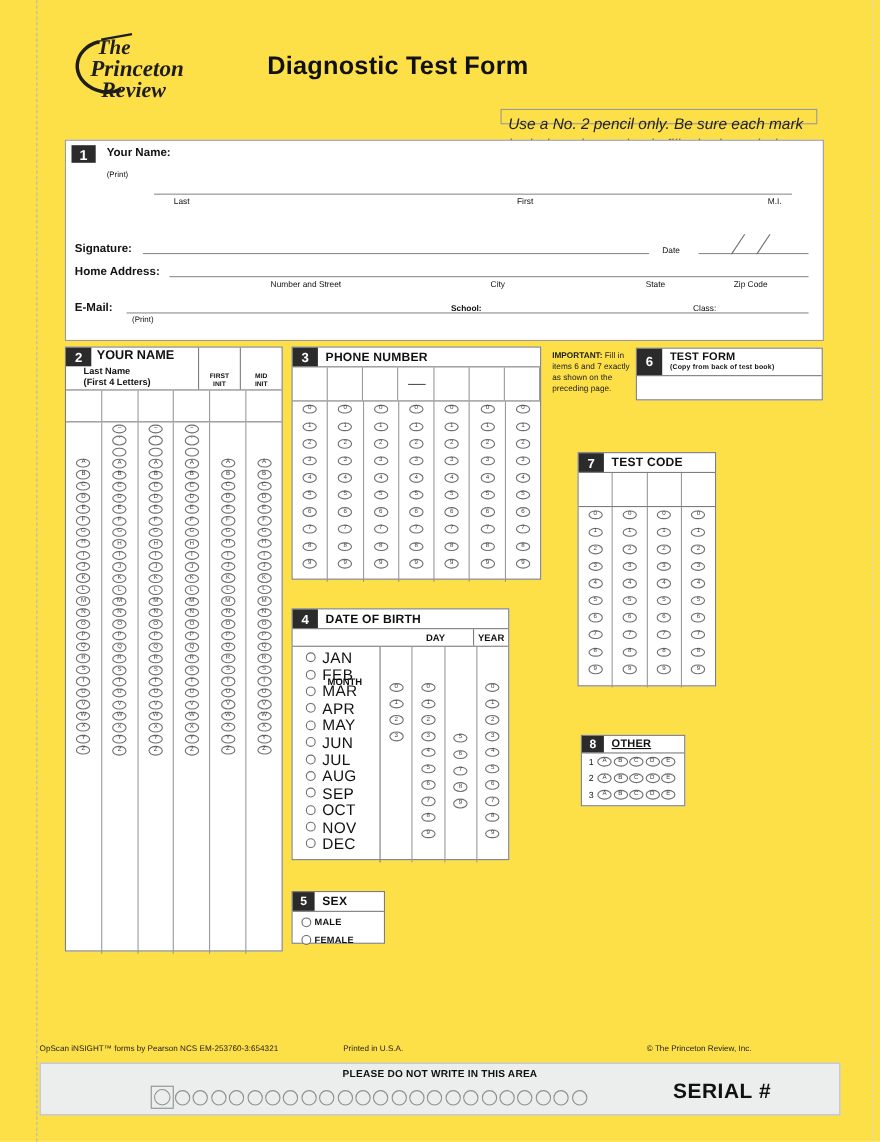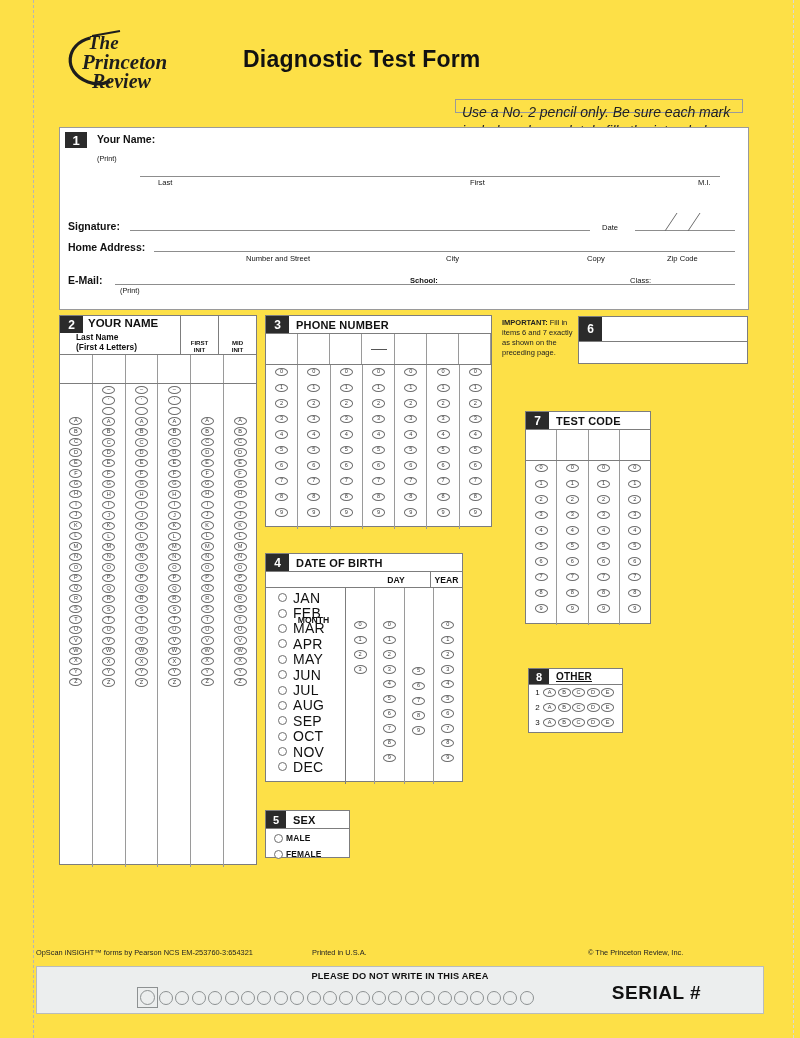--- a/index.html
+++ b/index.html
@@ -194,21 +194,21 @@
     <div class="rule" style="left:575px;top:102px;width:100px;"></div>
     <svg style="position:absolute;left:600px;top:83px;" width="50" height="22">
       <line x1="5" y1="20" x2="17" y2="2" stroke="#6e6e6e" stroke-width="1"></line>
       <line x1="28" y1="20" x2="40" y2="2" stroke="#6e6e6e" stroke-width="1"></line>
     </svg>
 
     <div class="lbl" style="left:8px;top:113px;">Home Address:</div>
     <div class="rule" style="left:94px;top:123px;width:581px;"></div>
     <div class="lbl-cap" style="left:186px;top:126px;">Number and Street</div>
     <div class="lbl-cap" style="left:386px;top:126px;">City</div>
-    <div class="lbl-cap" style="left:527px;top:126px;">Copy</div>
+    <div class="lbl-cap" style="left:527px;top:126px;">State</div>
     <div class="lbl-cap" style="left:607px;top:126px;">Zip Code</div>
 
     <div class="lbl" style="left:8px;top:146px;">E-Mail:</div>
     <div class="rule" style="left:55px;top:156px;width:620px;"></div>
     <div class="lbl-sm" style="left:60px;top:158px;">(Print)</div>
     <div class="lbl-cap" style="left:350px;top:148px;font-weight:bold;">School:</div>
     <div class="lbl-cap" style="left:570px;top:148px;">Class:</div>
   </div>
 
   <div class="box" id="sec2">
@@ -647,20 +647,24 @@
       </div>
   </div>
 
   <div class="important">
     <b>IMPORTANT:</b><span> Fill in items 6 and 7 exactly as shown on the preceding page.</span>
   </div>
 
   <div class="box" id="sec6">
     <div class="bhead">
       <div class="numbox">6</div>
+      <div class="btitle">
+        <div class="t6a">TEST FORM</div>
+        <div class="t6b">(Copy from back of test book)</div>
+      </div>
     </div>
     <div style="height:23px;"></div>
   </div>
 
   <div class="box" id="sec7">
     <div class="bhead">
       <div class="numbox">7</div>
       <div class="btitle">TEST CODE</div>
     </div>
     <div class="writerow" id="sec7-write">

